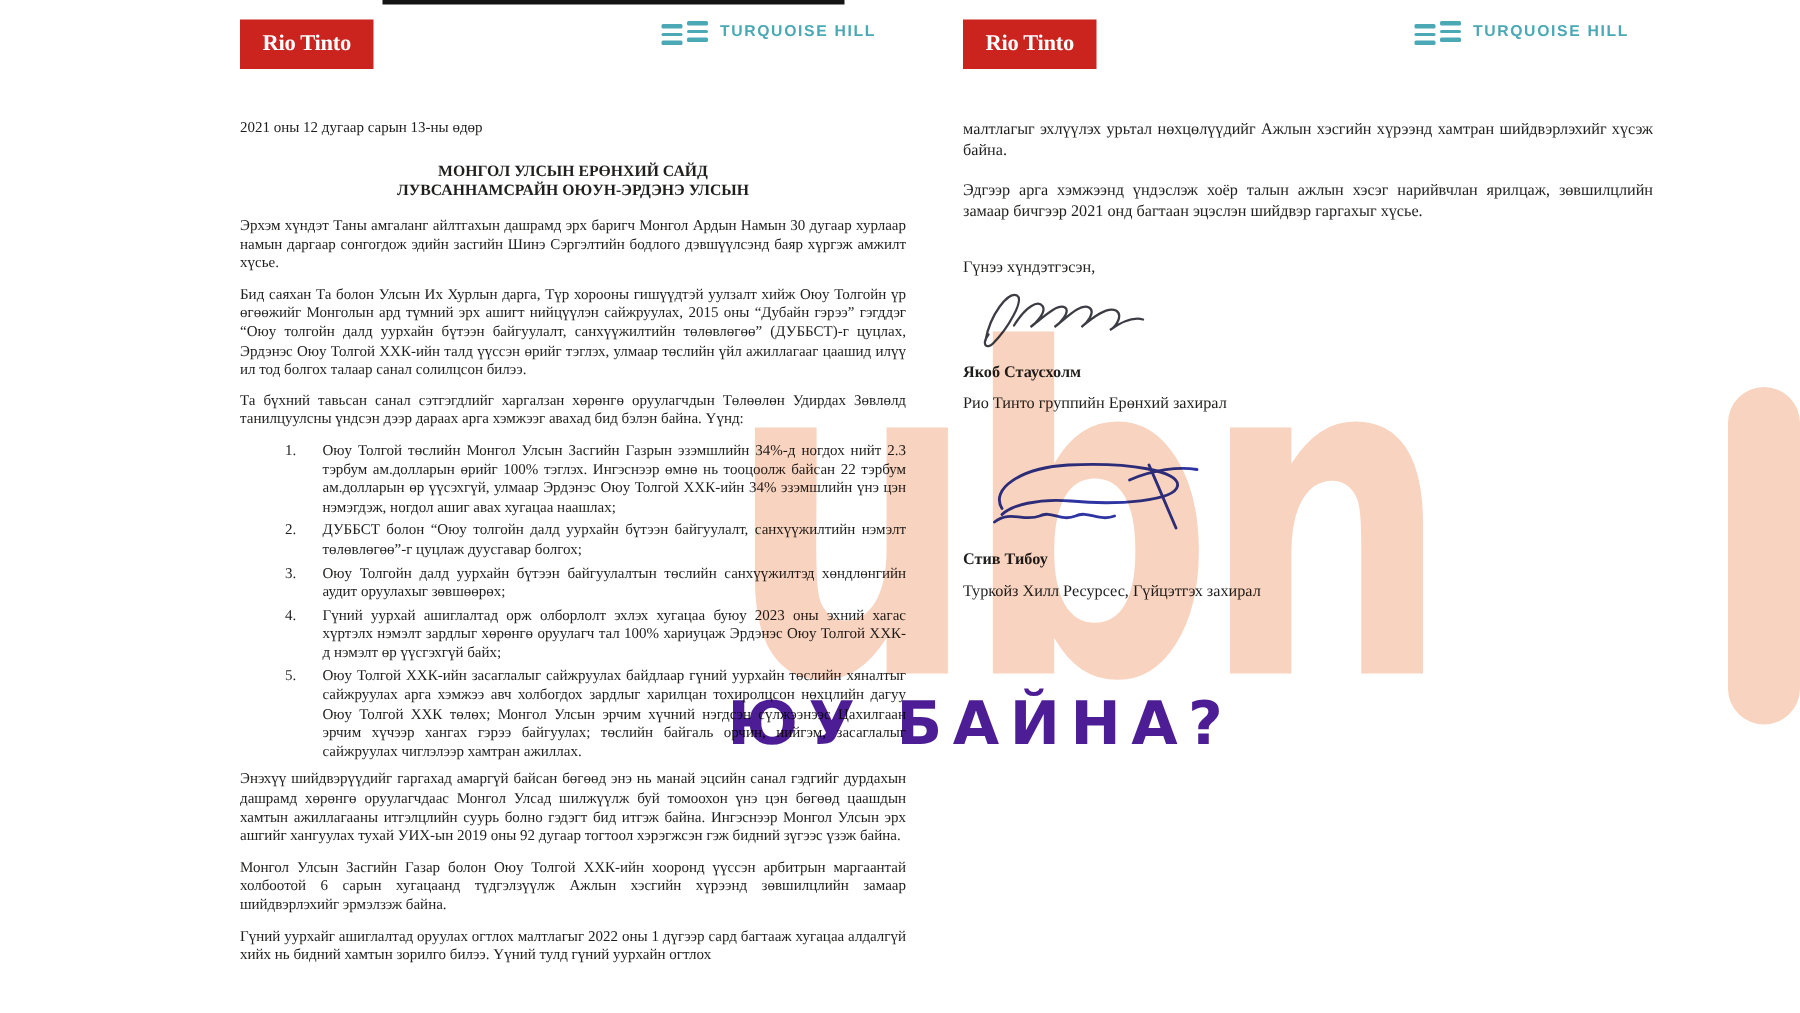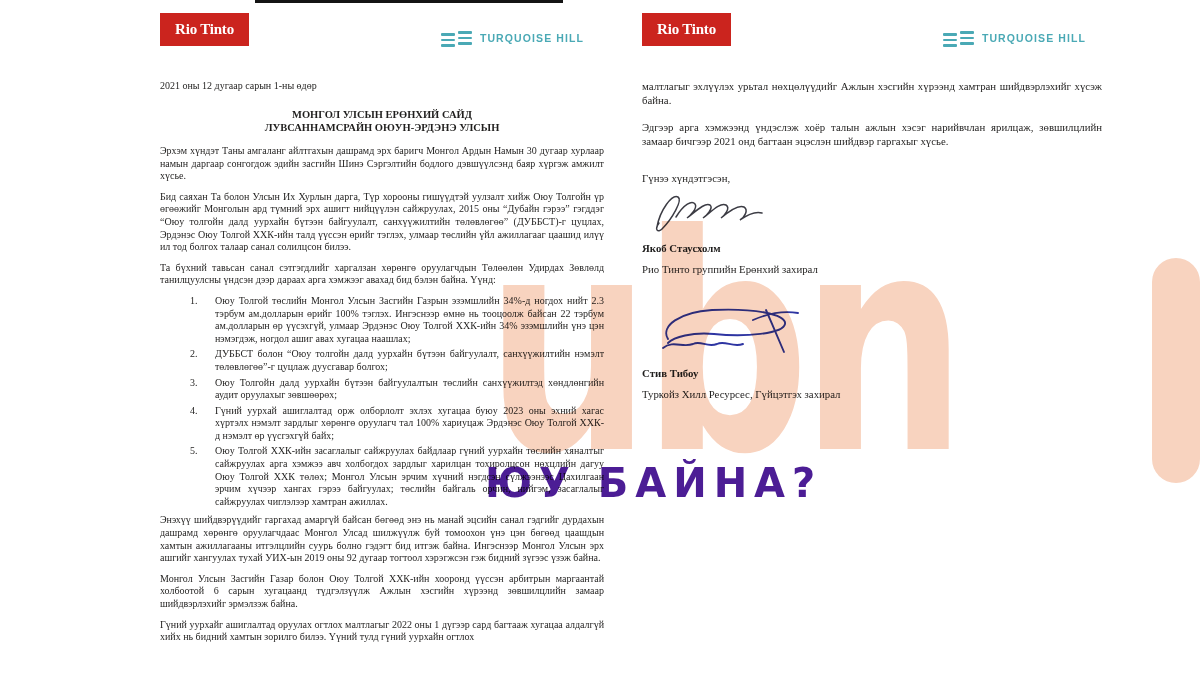--- a/index.html
+++ b/index.html
@@ -9,21 +9,21 @@
   }
   .top-bar{position:absolute;left:255px;top:0;width:308px;height:3px;background:#141414;}
 
   .page{position:absolute;top:0;height:593px;background:transparent;}
   .page-left{left:160px;width:444px;}
   .page-right{left:642px;width:460px;}
 
   .letterhead{display:flex;justify-content:space-between;align-items:flex-start;margin-top:13px;padding-right:20px;height:34px;}
   .rio-logo{width:89px;height:33px;background:#cb241e;color:#ffffff;display:flex;align-items:center;justify-content:center;
     font-family:"Liberation Serif", serif;font-weight:bold;font-size:15px;letter-spacing:-0.2px;}
-  .th-logo{display:flex;align-items:center;gap:8px;margin-top:18px;}
+  .th-logo{display:flex;align-items:center;gap:8px;margin-top:1px;}
   .th-icon{display:flex;gap:3px;}
   .th-col{display:flex;flex-direction:column;gap:3px;}
   .th-col.left{transform:translateY(2px);}
   .th-col span{display:block;width:14px;height:2.5px;background:#4aa9b5;border-radius:1px;}
   .th-text{font-family:"Liberation Sans", sans-serif;font-weight:bold;font-size:10.5px;letter-spacing:1.1px;color:#4aa9b5;}
 
   .date-line{margin-top:33px;font-size:10px;}
   .doc-title{margin-top:17px;text-align:center;font-weight:bold;font-size:10.5px;line-height:13px;}
 
   .body-text{font-size:10px;line-height:12.6px;text-align:justify;}
@@ -70,21 +70,21 @@
           <span class="th-col">
               <span></span>
               <span></span>
               <span></span>
             </span>
         </span>
         <span class="th-text">TURQUOISE HILL</span>
       </div>
     </div>
 
-    <div class="date-line">2021 оны 12 дугаар сарын 1-ны өдөр</div>
+    <div class="date-line">2021 оны 12 дугаар сарын 13-ны өдөр</div>
 
     <div class="doc-title">
       <div>МОНГОЛ УЛСЫН ЕРӨНХИЙ САЙД</div>
       <div>ЛУВСАННАМСРАЙН ОЮУН-ЭРДЭНЭ УЛСЫН</div>
     </div>
 
     <div class="body-text" style="margin-top:11px;">
       <p>Эрхэм хүндэт Таны амгаланг айлтгахын дашрамд эрх баригч Монгол Ардын Намын 30 дугаар хурлаар намын даргаар сонгогдож эдийн засгийн Шинэ Сэргэлтийн бодлого дэвшүүлсэнд баяр хүргэж амжилт хүсье.</p>
       <p>Бид саяхан Та болон Улсын Их Хурлын дарга, Түр хорооны гишүүдтэй уулзалт хийж Оюу Толгойн үр өгөөжийг Монголын ард түмний эрх ашигт нийцүүлэн сайжруулах, 2015 оны “Дубайн гэрээ” гэгддэг “Оюу толгойн далд уурхайн бүтээн байгуулалт, санхүүжилтийн төлөвлөгөө” (ДУББСТ)-г цуцлах, Эрдэнэс Оюу Толгой ХХК-ийн талд үүссэн өрийг тэглэх, улмаар төслийн үйл ажиллагааг цаашид илүү ил тод болгох талаар санал солилцсон билээ.</p>
       <p>Та бүхний тавьсан санал сэтгэгдлийг харгалзан хөрөнгө оруулагчдын Төлөөлөн Удирдах Зөвлөлд танилцуулсны үндсэн дээр дараах арга хэмжээг авахад бид бэлэн байна. Үүнд:</p>

